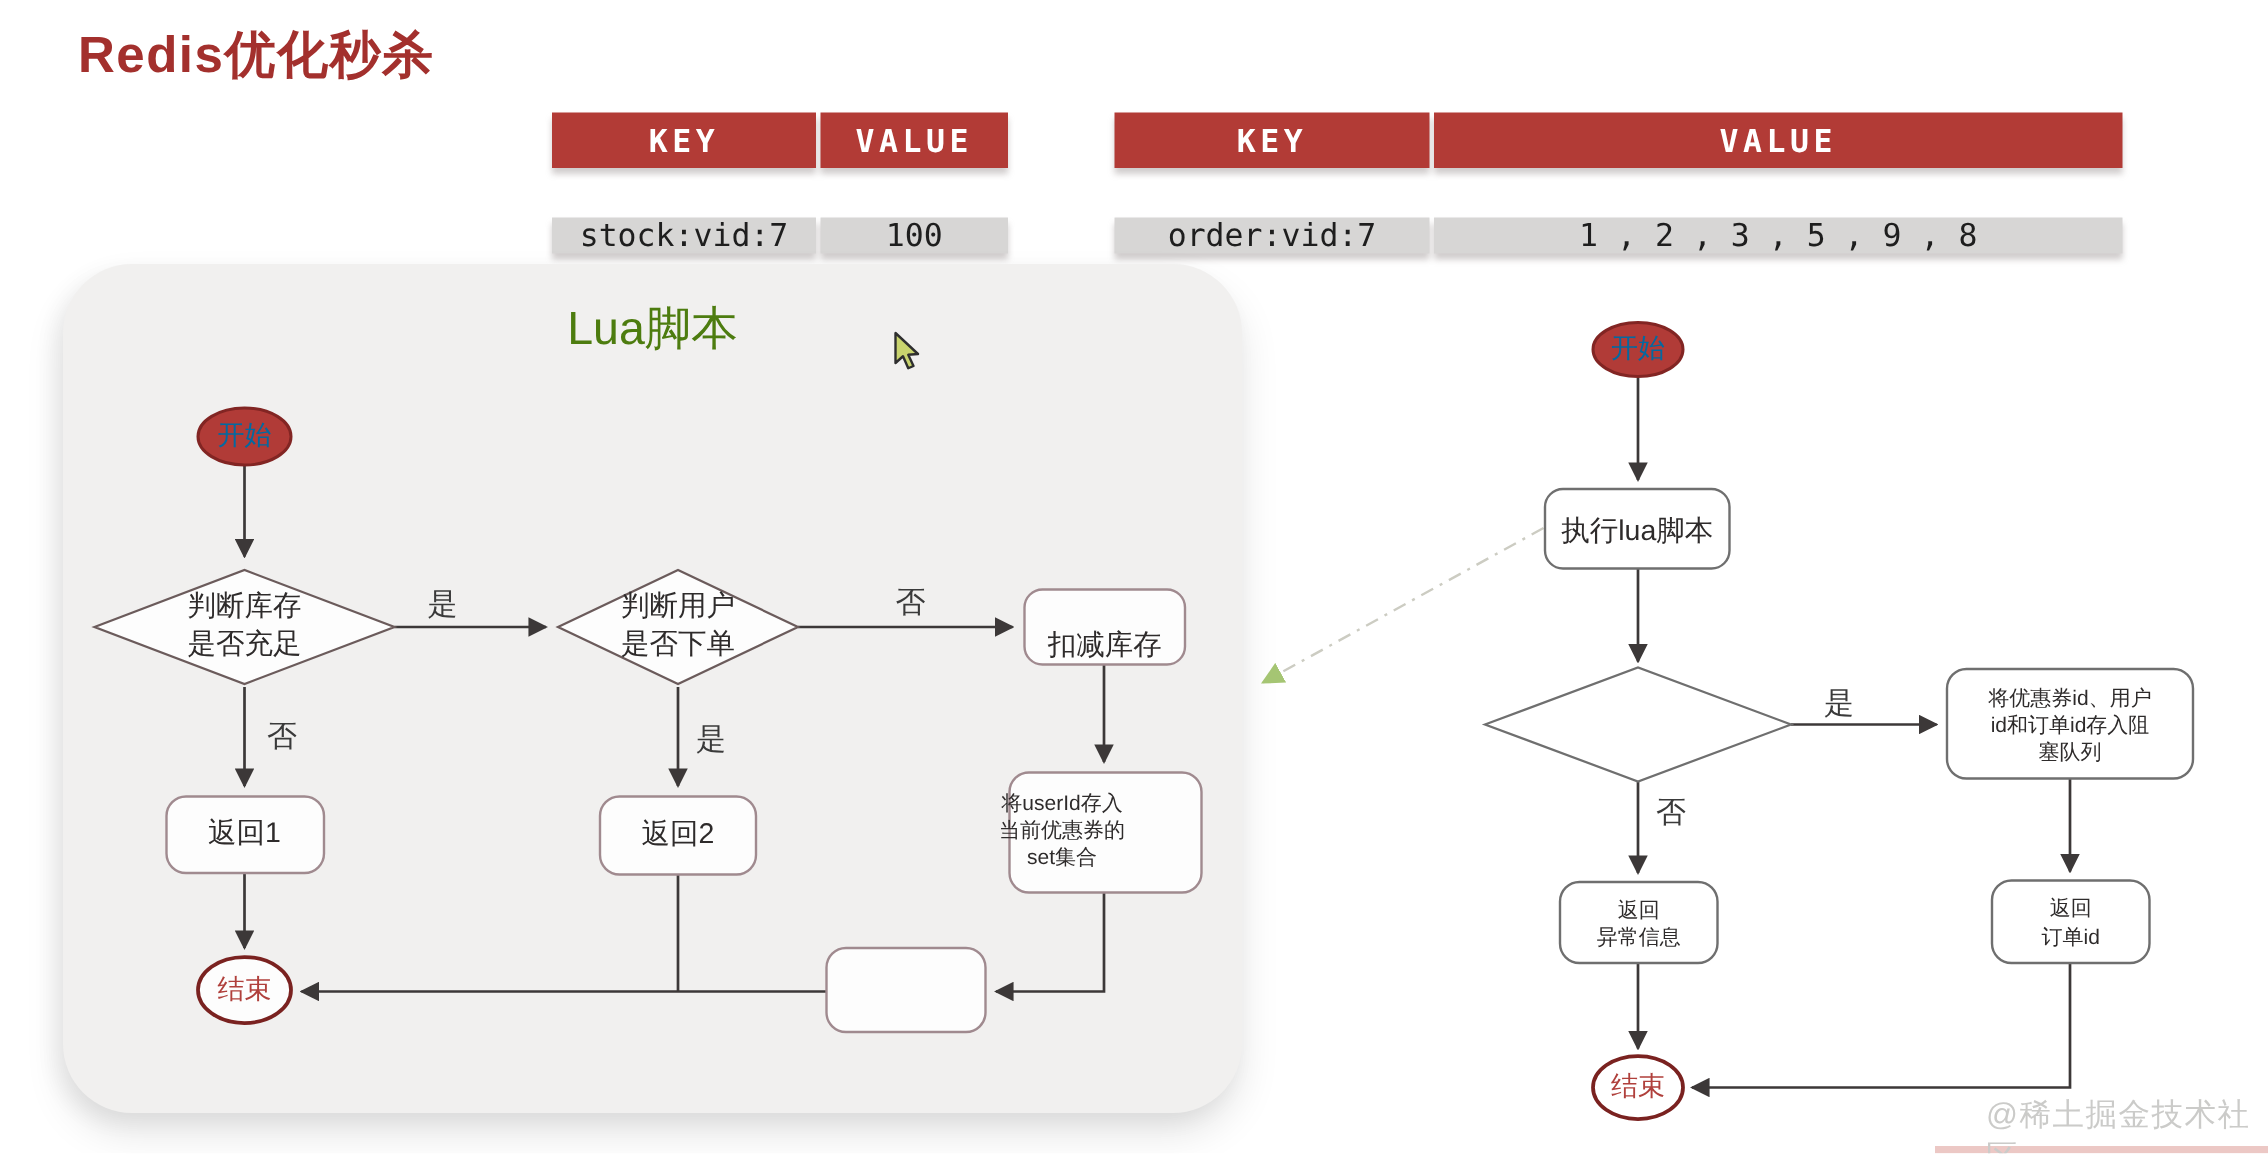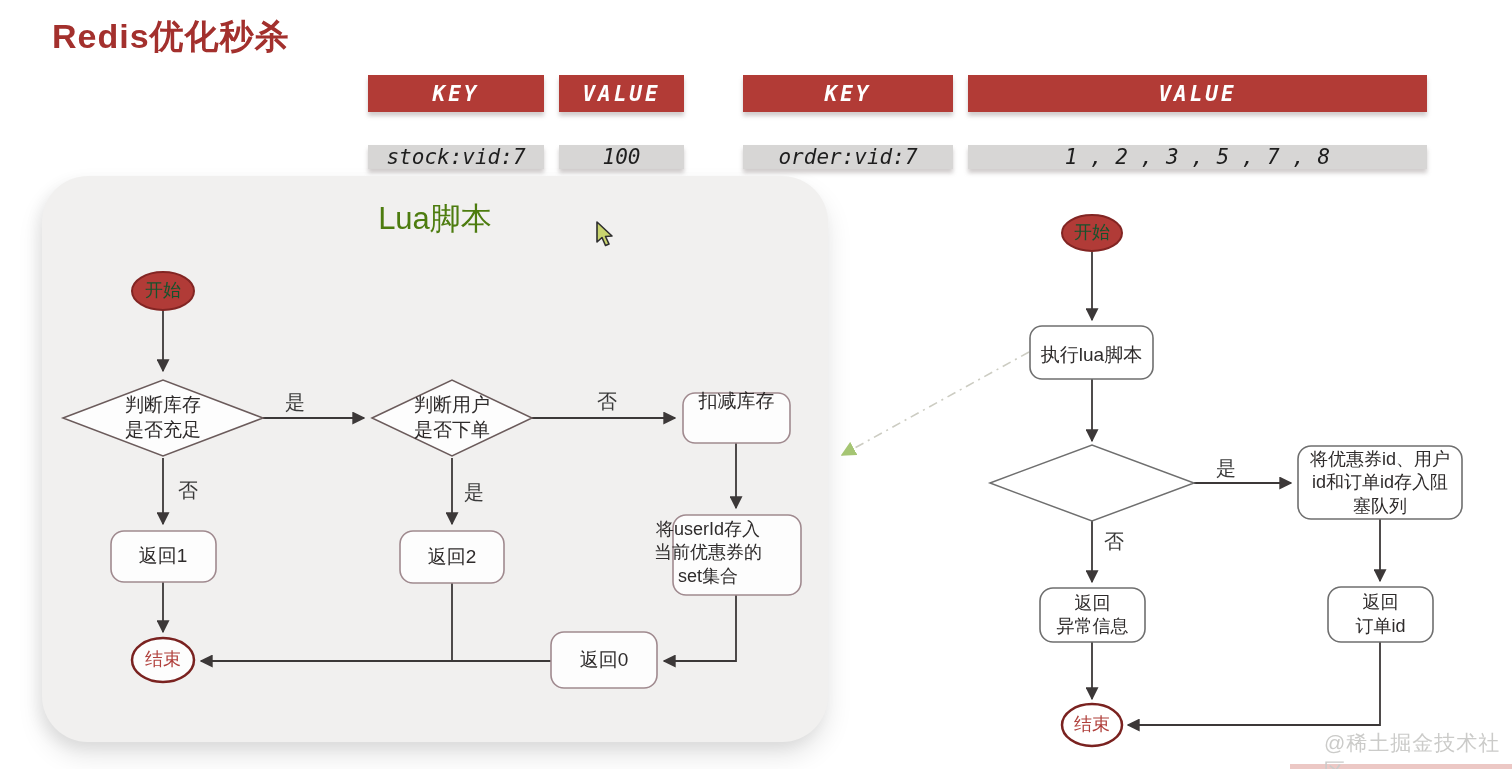--- a/index.html
+++ b/index.html
@@ -4,39 +4,39 @@
 <style>
   html,body{margin:0;padding:0;background:#ffffff;}
   .stage{position:relative;width:1512px;height:769px;background:#ffffff;overflow:hidden;
          font-family:"Liberation Sans",sans-serif;}
   .page-title{position:absolute;left:52px;top:14px;font-size:34px;font-weight:bold;
               color:#A3302D;letter-spacing:1px;margin:0;}
   
   .kv-table{position:absolute;display:grid;grid-template-rows:37px 39px;row-gap:3px;
             background:transparent;
             filter:drop-shadow(0 4px 2px rgba(120,110,110,.35));}
-  .kv-row{display:grid;column-gap:15px;font-style:italic;}
+  .kv-row{display:grid;column-gap:3px;}
   .kv-th{background:#B23B36;color:#ffffff;display:flex;align-items:center;justify-content:center;
          font-family:"DejaVu Sans Mono",monospace;font-weight:bold;font-size:21px;letter-spacing:3px;}
   .kv-td{background:#D7D6D5;color:#1E1E1E;display:flex;align-items:center;justify-content:center;
          font-family:"DejaVu Sans Mono",monospace;font-size:21px;margin-top:30px;}
   
   .panel{position:absolute;left:42px;top:176px;width:786px;height:566px;background:#F1F0EF;
          border-radius:46px;box-shadow:0 14px 26px rgba(0,0,0,.10),-5px 6px 14px rgba(0,0,0,.06);z-index:0;}
   .panel-title{position:absolute;left:355px;top:198px;width:160px;text-align:center;
                font-size:31px;color:#4d7c0f;z-index:3;}
   
   .overlay{position:absolute;left:0;top:0;z-index:2;}
   
   .node-label{position:absolute;z-index:3;display:flex;align-items:center;justify-content:center;
               text-align:center;white-space:pre-line;color:#2E2B2B;font-size:19px;line-height:1.3;}
-  .node-label.white{color:#14532d;font-size:18px;}
+  .node-label.white{color:#0369a1;font-size:18px;}
   .node-label.red{color:#B0403C;font-size:18px;}
   .edge-label{position:absolute;z-index:3;font-size:20px;color:#3A3A3A;}
-  .small{font-size:18px;}
+  .small{font-size:14px;}
   .watermark{position:absolute;left:1324px;top:729px;width:180px;font-size:21px;color:#CBCBC9;
              letter-spacing:1px;z-index:3;}
   .bottom-bar{position:absolute;left:1290px;top:764px;width:222px;height:5px;background:#ECC8C5;z-index:1;}
   .cursor{position:absolute;left:593px;top:220px;z-index:5;}
 </style>
 </head>
 <body>
 
 <div class="stage">
 
@@ -53,21 +53,21 @@
     </div>
   </div>
 
   <div class="kv-table" style="left:743px;top:75px;">
     <div class="kv-row" style="grid-template-columns:210px 459px;">
       <div class="kv-th">KEY</div>
       <div class="kv-th">VALUE</div>
     </div>
     <div class="kv-row" style="grid-template-columns:210px 459px;">
       <div class="kv-td">order:vid:7</div>
-      <div class="kv-td">1 , 2 , 3 , 5 , 7 , 8</div>
+      <div class="kv-td">1 , 2 , 3 , 5 , 9 , 8</div>
     </div>
   </div>
 
   <div class="panel"></div>
   <div class="panel-title">Lua脚本</div>
 
   <svg class="overlay" width="1512" height="769" viewBox="0 0 1512 769">
     <defs>
       <marker id="arr" markerUnits="userSpaceOnUse" markerWidth="13" markerHeight="13" viewBox="0 0 10 10" refX="9" refY="5" orient="auto-start-reverse">
         <path d="M0,0 L10,5 L0,10 z" fill="#3C3838"></path>
@@ -120,27 +120,26 @@
       <rect x="1328" y="587" width="105" height="55" rx="13" fill="#FFFFFF" stroke="#6F6F6F" stroke-width="1.6"></rect>
       <ellipse cx="1092" cy="725" rx="30" ry="21" fill="#FFFFFF" stroke="#7A2220" stroke-width="2.5"></ellipse>
     </g>
   </svg>
 
   <div class="node-label white" style="left:132px;top:272px;width:62px;height:38px;">开始</div>
   <div class="node-label" style="left:93px;top:388px;width:140px;height:60px;">判断库存
 是否充足</div>
   <div class="node-label" style="left:382px;top:388px;width:140px;height:60px;">判断用户
 是否下单</div>
-  <div class="node-label" style="left:683px;top:376px;width:107px;height:50px;">扣减库存</div>
+  <div class="node-label" style="left:683px;top:406px;width:107px;height:50px;">扣减库存</div>
   <div class="node-label small" style="left:644px;top:515px;width:128px;height:76px;">将userId存入
 当前优惠券的
 set集合</div>
   <div class="node-label" style="left:111px;top:531px;width:104px;height:51px;">返回1</div>
   <div class="node-label" style="left:400px;top:531px;width:104px;height:52px;">返回2</div>
-  <div class="node-label" style="left:551px;top:632px;width:106px;height:56px;">返回0</div>
   <div class="node-label red" style="left:132px;top:638px;width:62px;height:44px;">结束</div>
   <div class="edge-label" style="left:285px;top:389px;">是</div>
   <div class="edge-label" style="left:178px;top:477px;">否</div>
   <div class="edge-label" style="left:597px;top:388px;">否</div>
   <div class="edge-label" style="left:464px;top:479px;">是</div>
 
   <div class="node-label white" style="left:1062px;top:215px;width:60px;height:36px;">开始</div>
   <div class="node-label" style="left:1030px;top:326px;width:123px;height:58px;">执行lua脚本</div>
   <div class="node-label small" style="left:1300px;top:448px;width:160px;height:70px;">将优惠券id、用户
 id和订单id存入阻

